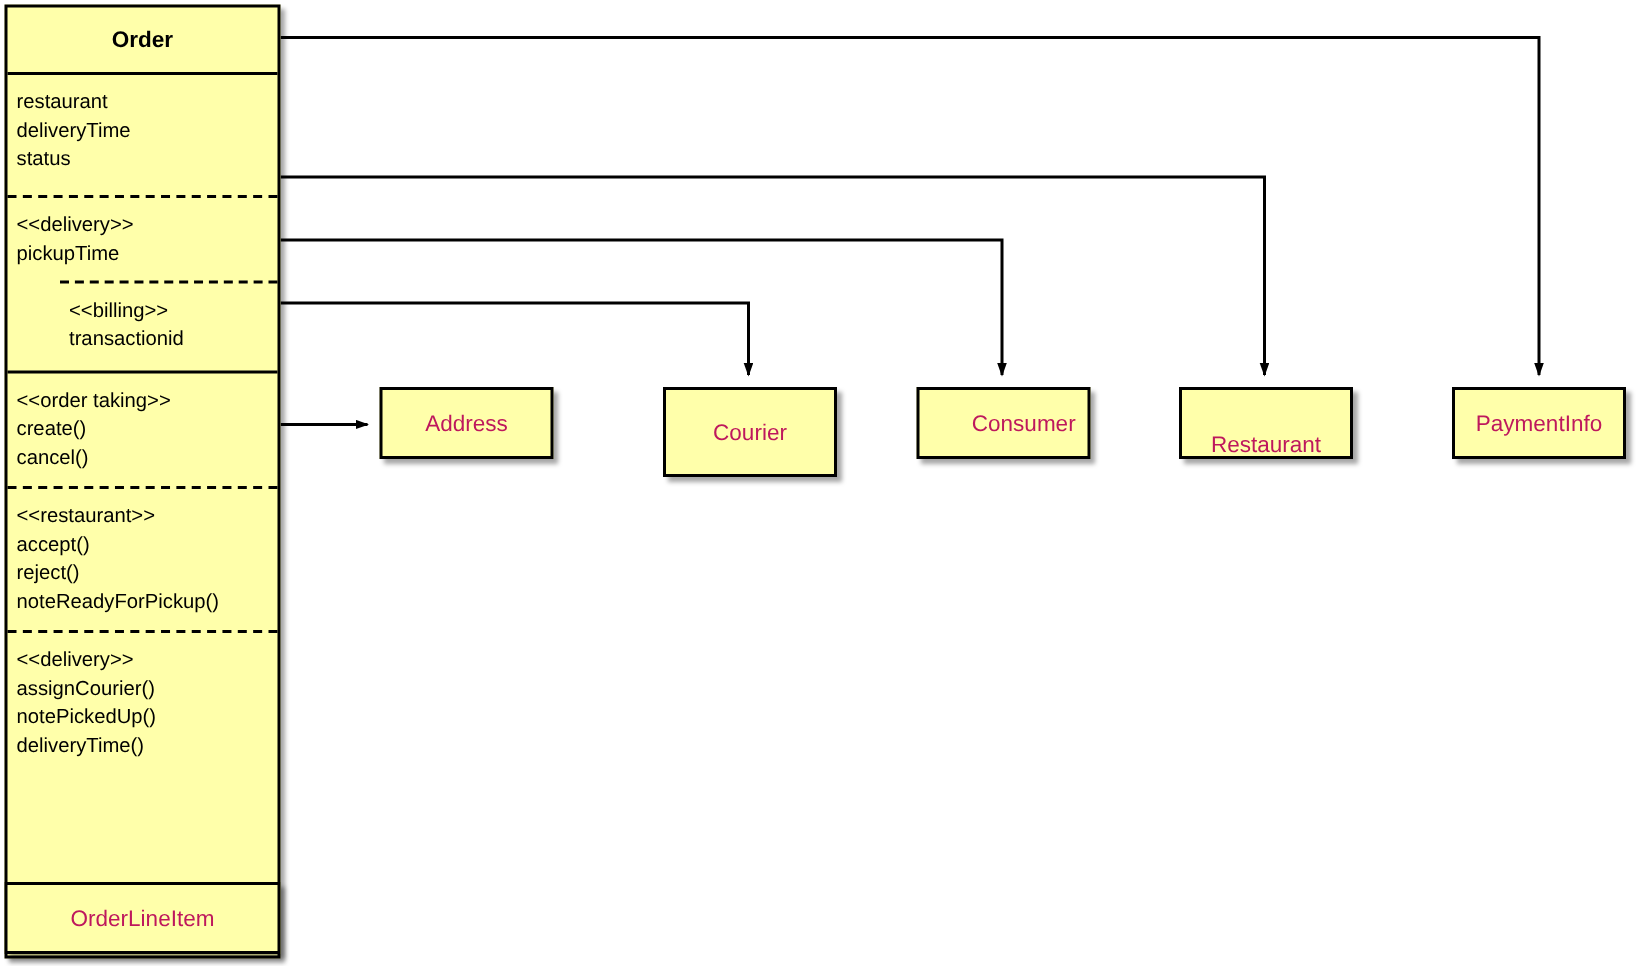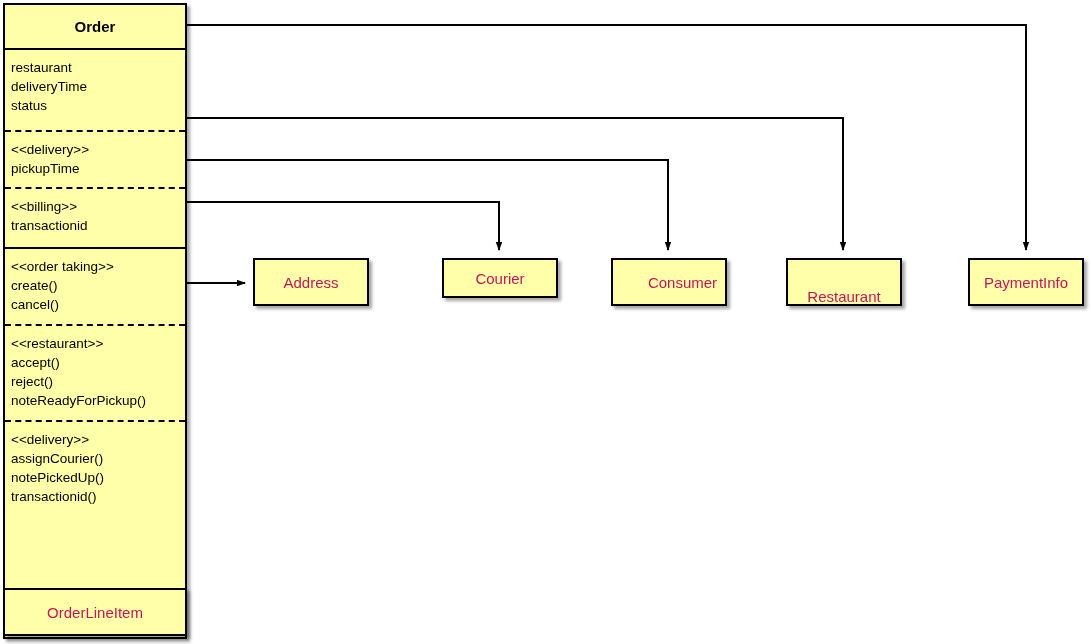--- a/index.html
+++ b/index.html
@@ -125,21 +125,21 @@
       <div class="member">restaurant</div>
       <div class="member">deliveryTime</div>
       <div class="member">status</div>
     </div>
 
     <div class="compartment dashed-top" style="height:57px;">
       <div class="stereotype">&lt;&lt;delivery&gt;&gt;</div>
       <div class="member">pickupTime</div>
     </div>
 
-    <div class="compartment dashed-top" style="height:60px;">
+    <div class="compartment dashed-top" style="height:60px;margin-left:35px;">
       <div class="stereotype">&lt;&lt;billing&gt;&gt;</div>
       <div class="member">transactionid</div>
     </div>
 
     <div class="compartment solid-top" style="height:77px;">
       <div class="stereotype">&lt;&lt;order taking&gt;&gt;</div>
       <div class="member">create()</div>
       <div class="member">cancel()</div>
     </div>
 
@@ -147,29 +147,29 @@
       <div class="stereotype">&lt;&lt;restaurant&gt;&gt;</div>
       <div class="member">accept()</div>
       <div class="member">reject()</div>
       <div class="member">noteReadyForPickup()</div>
     </div>
 
     <div class="compartment dashed-top" style="flex:1 1 auto;">
       <div class="stereotype">&lt;&lt;delivery&gt;&gt;</div>
       <div class="member">assignCourier()</div>
       <div class="member">notePickedUp()</div>
-      <div class="member">transactionid()</div>
+      <div class="member">deliveryTime()</div>
     </div>
   </div>
 
   <div class="uml-box simple-box" style="left:253px; top:258px; width:116px; height:48px;">
     <span class="box-title">Address</span>
   </div>
 
-  <div class="uml-box simple-box" style="left:442px; top:258px; width:116px; height:40px;">
+  <div class="uml-box simple-box" style="left:442px; top:258px; width:116px; height:60px;">
     <span class="box-title">Courier</span>
   </div>
 
   <div class="uml-box simple-box" style="left:611px; top:258px; width:116px; height:48px;padding-left:27px;">
     <span class="box-title">Consumer</span>
   </div>
 
   <div class="uml-box simple-box" style="left:786px; top:258px; width:116px; height:48px;align-items:flex-end;">
     <span class="box-title">Restaurant</span>
   </div>

